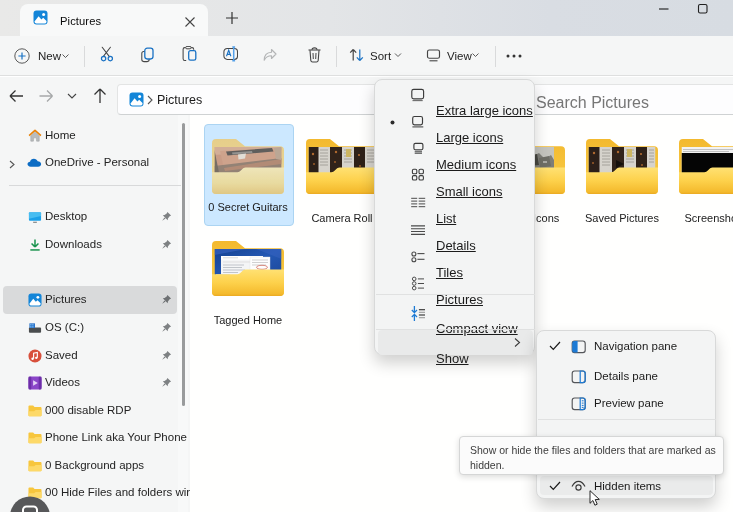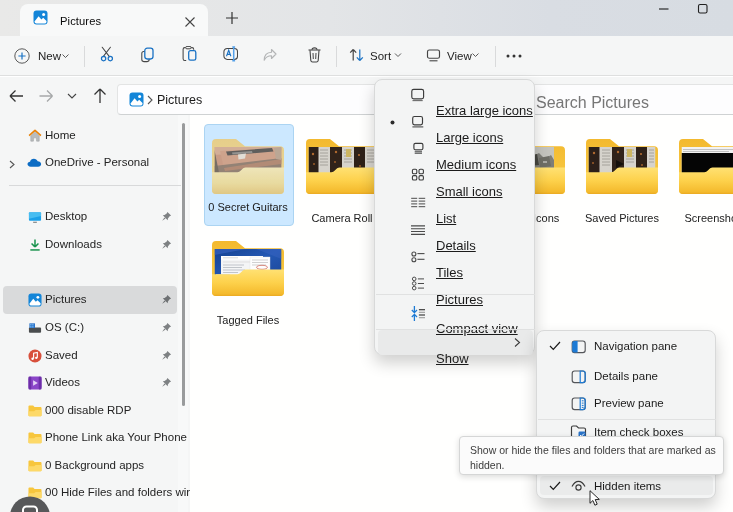--- a/index.html
+++ b/index.html
@@ -472,21 +472,21 @@
         <path d="M11 17.8 H26" stroke="#c8c8c8" stroke-width="0.7"></path>
         <path d="M11 22 H48" stroke="#d5d5d5" stroke-width="0.7"></path>
         <rect x="38" y="17" width="20" height="13" fill="#fdfdfd" stroke="#e0e0e0" stroke-width="0.4"></rect>
         <path d="M40 20 H56 M40 22.5 H56 M40 25 H54" stroke="#bbbbbb" stroke-width="0.7"></path>
         <ellipse cx="50" cy="27.3" rx="5.5" ry="2" fill="none" stroke="#d4705f" stroke-width="0.8"></ellipse>
         <path d="M11 25 H32 M11 27.5 H30 M11 30 H33 M11 32.5 H26" stroke="#abb0b8" stroke-width="0.7"></path>
         <path d="M4 34.5 H18 M4 37 H12" stroke="#c3d2ea" stroke-width="0.8"></path>
       </g>
       <use href="#ffront" fill="url(#gFront)"></use>
     </svg>
-    <div class="flabel" style="left:3px;top:198.5px">Tagged Files</div>
+    <div class="flabel" style="left:3px;top:198.5px">Tagged Home</div>
   </div>
 
   <div id="menu1">
     <div id="showrow"></div>
     <div class="m1row" style="top:1.5px">
       <svg class="mic" width="17" height="17" viewBox="0 0 17 17">
           <rect x="0.8" y="2.3" width="11.8" height="9.6" rx="1.9" fill="none" stroke="#3b3b3b" stroke-width="1.15"></rect>
           <path d="M1.5 13.6 H11.7" stroke="#6a6a6a" stroke-width="1.1"></path>
         </svg>
       <span class="mtxt">Extra large icons</span>
@@ -594,28 +594,20 @@
     </div>
     <div class="m2row" style="top:58.5px">
       <svg class="mic" width="17" height="17" viewBox="0 0 17 17">
           <rect x="2.2" y="3" width="13" height="11.6" rx="2.4" fill="none" stroke="#54565a" stroke-width="1.15"></rect>
           <path d="M10.2 3 H12.8 A2.4 2.4 0 0 1 15.2 5.4 V12.2 A2.4 2.4 0 0 1 12.8 14.6 H10.2 Z" fill="none" stroke="#1d7ad4" stroke-width="1.2"></path>
           <path d="M11.8 5.8 H13.6 M11.8 8.1 H13.6 M11.8 10.4 H13.6 M11.8 12.4 H13.6" stroke="#1d7ad4" stroke-width="1"></path>
         </svg>
       <span class="mtxt">Preview pane</span>
     </div>
     <div class="abs" style="left:1px;top:87.5px;width:178px;height:1px;background:#e0e1e1"></div>
-    <div class="m2row" style="top:88px">
-      <svg class="mic" width="17" height="17" viewBox="0 0 17 17">
-          <path d="M1.5 3.5 A1.5 1.5 0 0 1 3 2 H6.5 L8.5 4 H14 A1.5 1.5 0 0 1 15.5 5.5 V12.5 A1.5 1.5 0 0 1 14 14 H3 A1.5 1.5 0 0 1 1.5 12.5 Z" fill="none" stroke="#3b3b3b" stroke-width="1.15"></path>
-          <rect x="8.5" y="7.5" width="7" height="7" rx="1.2" fill="#2b74c8"></rect>
-          <path d="M10 11 L11.3 12.3 L14 9.6" fill="none" stroke="#fff" stroke-width="1"></path>
-        </svg>
-      <span class="mtxt">Item check boxes</span>
-    </div>
     <div class="m2row" style="top:115.5px">
       <svg class="mic" width="17" height="17" viewBox="0 0 17 17">
           <path d="M3 6 H14 M4.5 9.5 H12.5" stroke="#3b3b3b" stroke-width="1.1"></path>
         </svg>
       <span class="mtxt">File name extensions</span>
     </div>
     <div class="abs" style="left:3px;top:145px;width:173px;height:19px;background:#eaebeb;border-radius:4px"></div>
     <div class="m2row" style="top:141.5px">
       <svg class="chk" width="14" height="14" viewBox="0 0 14 14">
           <path d="M2 7 L5.3 10.3 L12 3" fill="none" stroke="#1b1b1b" stroke-width="1.2"></path>

